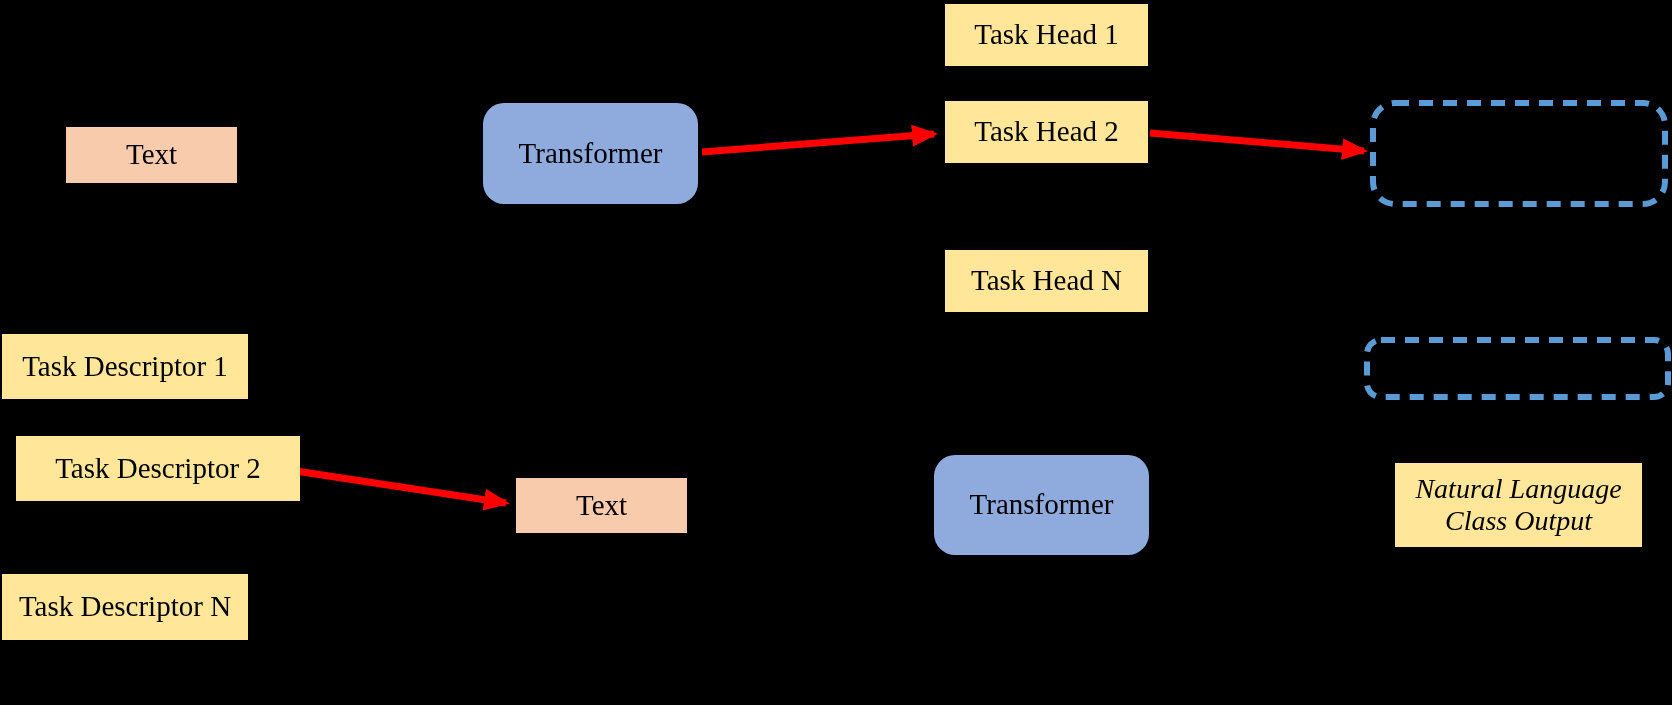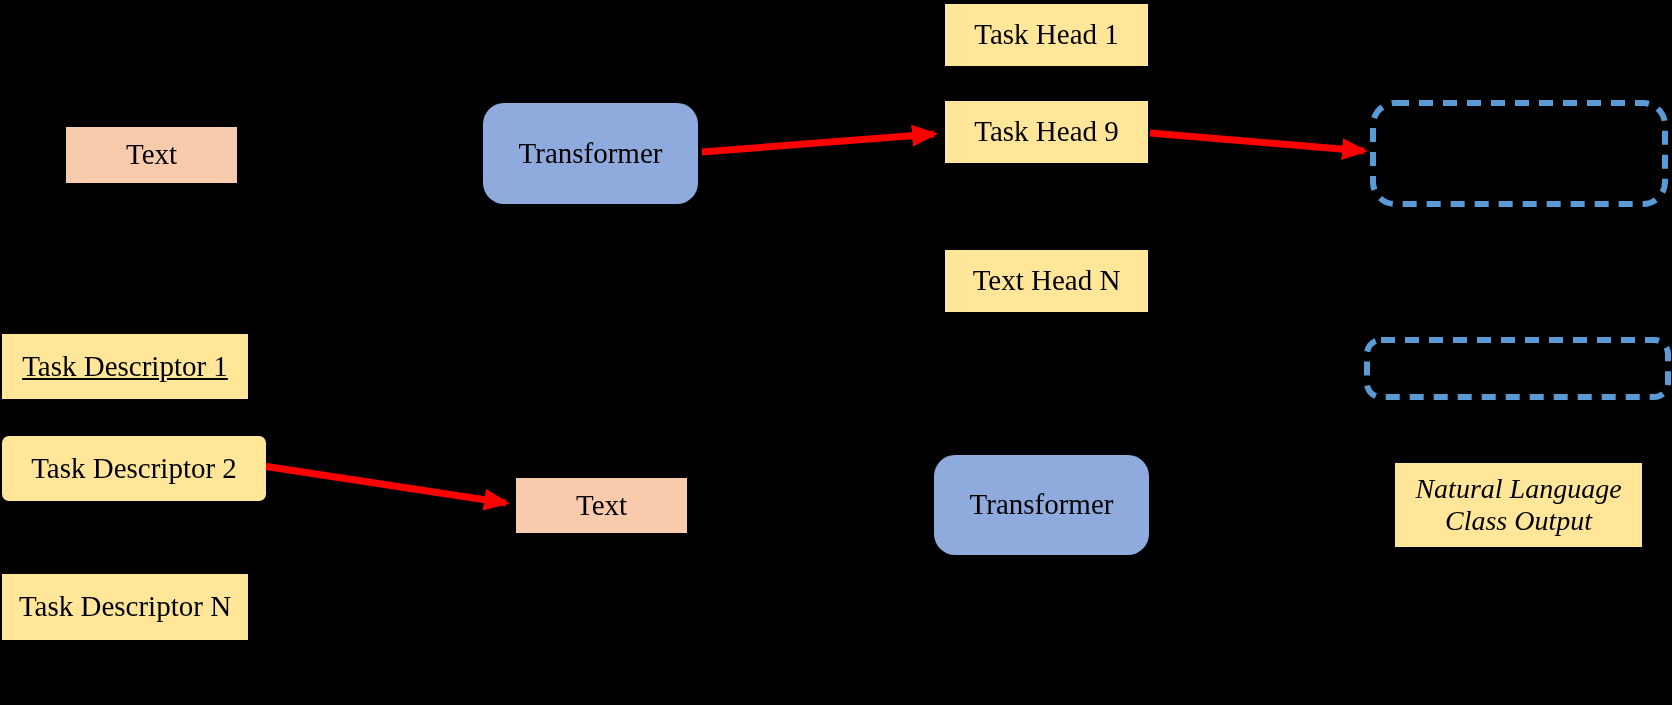--- a/index.html
+++ b/index.html
@@ -35,22 +35,22 @@
   }
   .peach  { background: var(--color-peach,  #F8CBAD); }
   .blue   { background: var(--color-blue,   #8FAADC); border-radius: 21px; }
   .yellow { background: var(--color-yellow, #FFE699); }
 
   #text1        { left: 66px;   top: 127px; width: 171px; height: 56px;  }
   #transformer1 { left: 483px;  top: 103px; width: 215px; height: 101px; }
   #taskhead1    { left: 945px;  top: 4px;   width: 203px; height: 62px;  }
   #taskhead2    { left: 945px;  top: 101px; width: 203px; height: 62px;  }
   #taskheadN    { left: 945px;  top: 250px; width: 203px; height: 62px;  }
-  #taskdesc1    { left: 2px;    top: 334px; width: 246px; height: 65px; text-decoration: underline;  }
-  #taskdesc2    { left: 2px;    top: 436px; width: 264px; height: 65px; border-radius: 7px;  }
+  #taskdesc1    { left: 2px;    top: 334px; width: 246px; height: 65px;  }
+  #taskdesc2    { left: 16px;    top: 436px; width: 284px; height: 65px;  }
   #taskdescN    { left: 2px;    top: 574px; width: 246px; height: 66px; font-family: Liberation Serif, serif;  }
   #text2        { left: 516px;  top: 478px; width: 171px; height: 55px;  }
   #transformer2 { left: 934px;  top: 455px; width: 215px; height: 100px; }
   #nloutput     { left: 1395px; top: 463px; width: 247px; height: 84px; font-size: 28px; font-style: italic; }
 
   .arrow {
     stroke: var(--color-arrow_red, #FF0000);
     stroke-width: 7;
     fill: none;
   }
@@ -90,25 +90,25 @@
 
   <div class="node blue" id="transformer1">
     <span>Transformer</span>
   </div>
 
   <div class="node yellow" id="taskhead1">
     <span>Task Head 1</span>
   </div>
 
   <div class="node yellow" id="taskhead2">
-    <span>Task Head 9</span>
+    <span>Task Head 2</span>
   </div>
 
   <div class="node yellow" id="taskheadN">
-    <span>Text Head N</span>
+    <span>Task Head N</span>
   </div>
 
   <div class="node yellow" id="taskdesc1">
     <span>Task Descriptor 1</span>
   </div>
 
   <div class="node yellow" id="taskdesc2">
     <span>Task Descriptor 2</span>
   </div>
 

